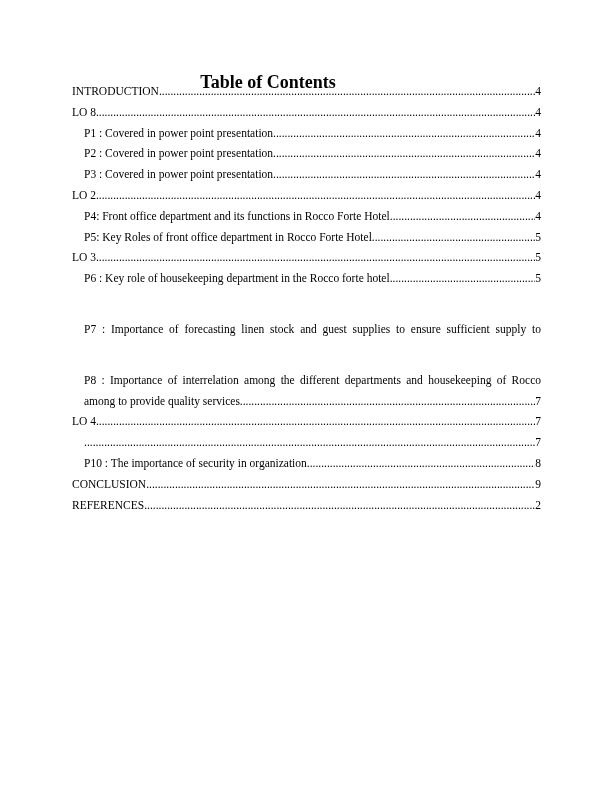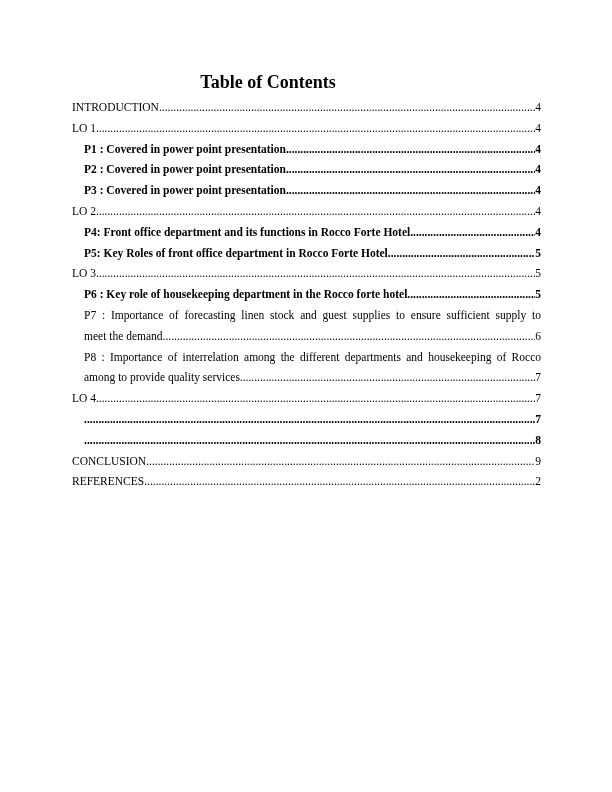--- a/index.html
+++ b/index.html
@@ -1,42 +1,42 @@
 <!DOCTYPE html>
 <html><head>
   <meta charset="utf-8">
   <style>
     html, body { margin: 0; padding: 0; background: #ffffff; }
     body { width: 612px; height: 792px; position: relative; overflow: hidden;
            font-family: "Liberation Serif", serif; color: #000; }
     .title { position: absolute; top: 71px; left: 0; width: 536px; text-align: center;
              font-weight: bold; font-size: 18px; line-height: 22px; }
-    .toc { position: absolute; top: 97px; left: 72px; width: 469px; font-size: 11.5px; }
+    .toc { position: absolute; top: 81px; left: 72px; width: 469px; font-size: 11.5px; }
     .row { display: flex; align-items: flex-end; height: 20.8px; line-height: 20.8px; white-space: nowrap; overflow: hidden; }
-    .row.l2 { padding-left: 12px; font-weight: bold; }
+    .row.l2 { padding-left: 12px; }
     .row .txt { flex: 0 0 auto; }
     .row .dots { flex: 1 1 auto; overflow: hidden; white-space: nowrap; }
     .row .dots::after { content: "..............................................................................................................................................................................................................................................."; letter-spacing: 0; }
     .row .pg { flex: 0 0 auto; }
-    .wrap { padding-left: 12px; }
+    .wrap { padding-left: 12px; margin-top: 30px; }
     .wrap .first { height: 20.8px; line-height: 20.8px; text-align: justify; text-align-last: justify; white-space: nowrap; }
   </style>
 </head>
 <body>
 
 <div class="title">Table of Contents</div>
 
 <div class="toc">
   <div class="row">
       <span class="txt">INTRODUCTION</span>
       <span class="dots"></span>
       <span class="pg">4</span>
     </div>
   <div class="row">
-      <span class="txt">LO 1 </span>
+      <span class="txt">LO 8 </span>
       <span class="dots"></span>
       <span class="pg">4</span>
     </div>
   <div class="row l2">
       <span class="txt">P1 : Covered in power point presentation</span>
       <span class="dots"></span>
       <span class="pg">4</span>
     </div>
   <div class="row l2">
       <span class="txt">P2 : Covered in power point presentation</span>
@@ -68,44 +68,40 @@
       <span class="dots"></span>
       <span class="pg">5</span>
     </div>
   <div class="row l2">
       <span class="txt">P6 : Key role of housekeeping department in the Rocco forte hotel </span>
       <span class="dots"></span>
       <span class="pg">5</span>
     </div>
   <div class="wrap">
     <div class="first">P7 : Importance of forecasting linen stock and guest supplies to ensure sufficient supply to</div>
-    <div class="row">
-        <span class="txt">meet the demand </span>
-        <span class="dots"></span>
-        <span class="pg">6</span>
-      </div>
   </div>
   <div class="wrap">
     <div class="first">P8 : Importance of interrelation among the different departments and housekeeping of Rocco</div>
     <div class="row">
         <span class="txt">among to provide quality services </span>
         <span class="dots"></span>
         <span class="pg">7</span>
       </div>
   </div>
   <div class="row">
       <span class="txt">LO 4</span>
       <span class="dots"></span>
       <span class="pg">7</span>
     </div>
   <div class="row l2">
       <span class="dots"></span>
       <span class="pg">7</span>
     </div>
   <div class="row l2">
+      <span class="txt">P10 : The importance of security in organization</span>
       <span class="dots"></span>
       <span class="pg">8</span>
     </div>
   <div class="row">
       <span class="txt">CONCLUSION</span>
       <span class="dots"></span>
       <span class="pg">9</span>
     </div>
   <div class="row">
       <span class="txt">REFERENCES</span>

